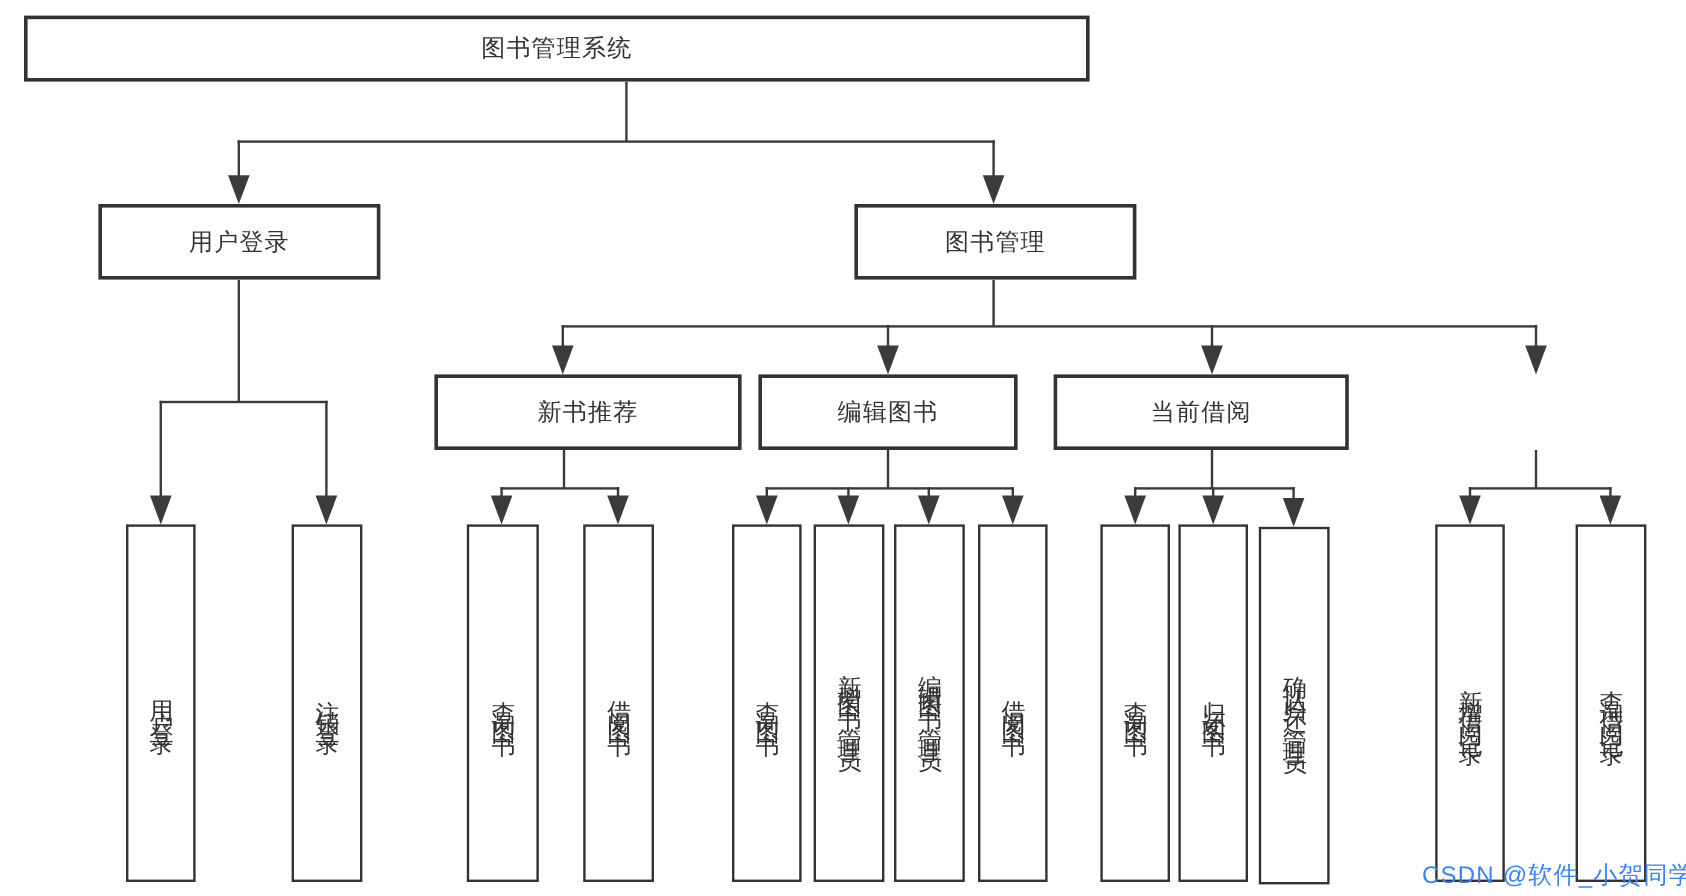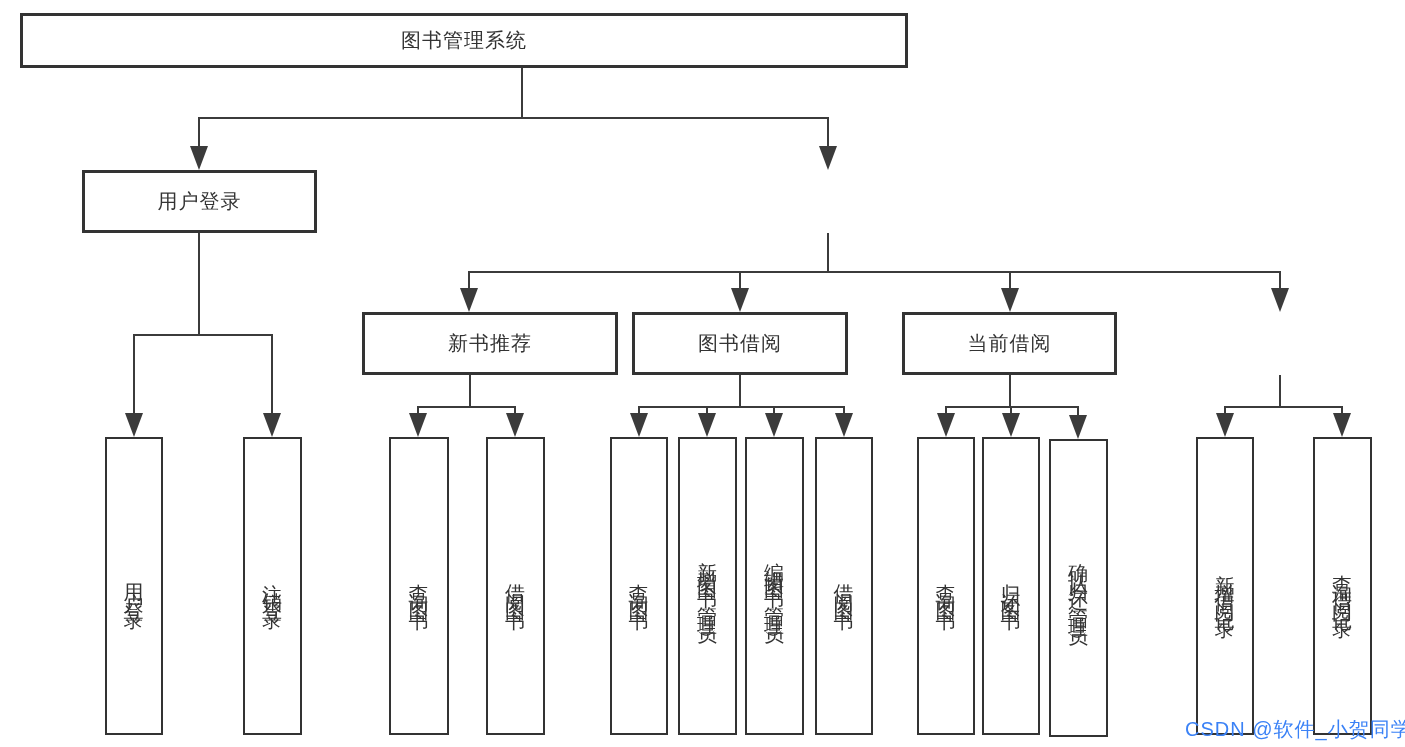--- a/index.html
+++ b/index.html
@@ -53,28 +53,31 @@
 
 <div class="canvas">
 
   <div class="node h" style="left:20px;top:13px;width:888px;height:55px">
     <span>图书管理系统</span>
   </div>
 
   <div class="node h" style="left:82px;top:170px;width:235px;height:63px">
     <span>用户登录</span>
   </div>
+  <div class="node h" style="left:712px;top:170px;width:235px;height:63px">
+    <span>图书管理</span>
+  </div>
 
   <div class="node h" style="left:362px;top:312px;width:256px;height:63px">
     <span>新书推荐</span>
   </div>
   <div class="node h" style="left:632px;top:312px;width:216px;height:63px">
-    <span>图书借阅</span>
+    <span>编辑图书</span>
   </div>
-  <div class="node h" style="left:902px;top:312px;width:215px;height:63px">
+  <div class="node h" style="left:878px;top:312px;width:246px;height:63px">
     <span>当前借阅</span>
   </div>
 
   <div class="node v" style="left:105px;top:437px;width:58px;height:298px">
     <span>用户登录</span>
   </div>
   <div class="node v" style="left:243px;top:437px;width:59px;height:298px">
     <span>注销登录</span>
   </div>
 

